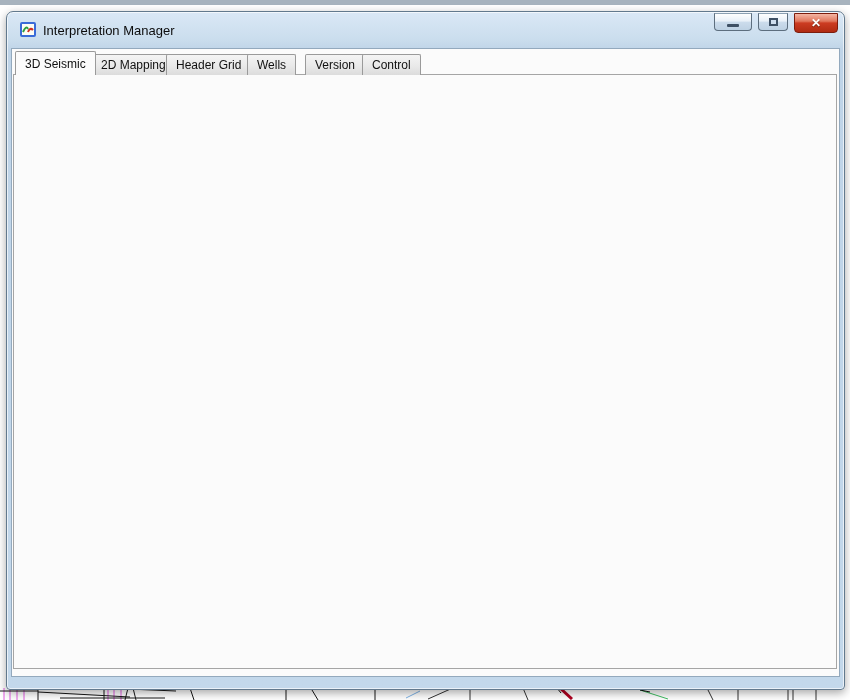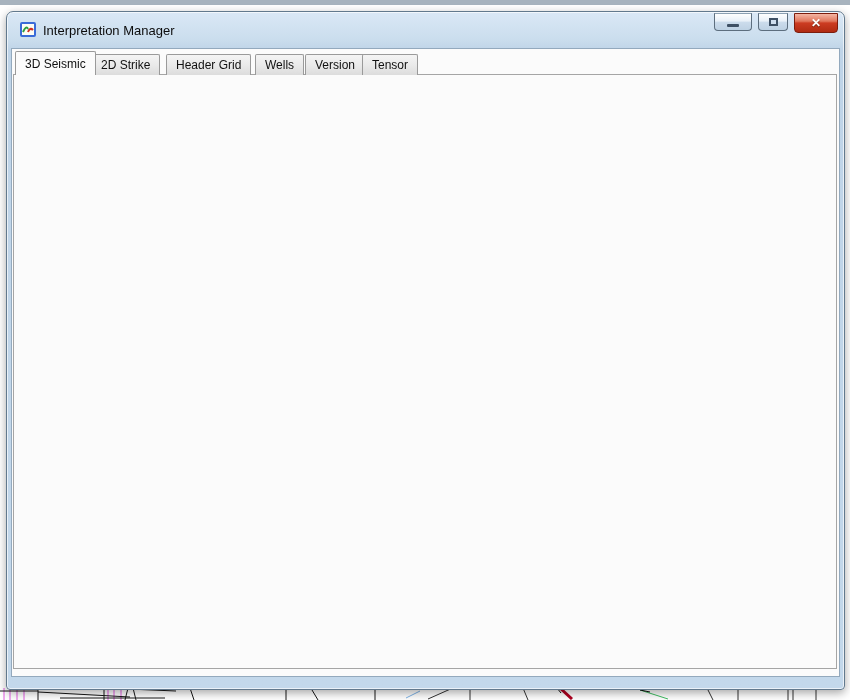--- a/index.html
+++ b/index.html
@@ -154,25 +154,25 @@
         <div class="winbtn" id="btn-close">
           <span class="close-glyph">✕</span>
         </div>
       </div>
     </div>
 
     <div id="client">
 
       <div id="tabbar">
         <div class="tab active" style="left:0">3D Seismic</div>
-        <div class="tab" style="left:76px">2D Strike</div>
+        <div class="tab" style="left:76px">2D Mapping</div>
         <div class="tab" style="left:151px">Header Grid</div>
-        <div class="tab" style="left:240px">Wells</div>
+        <div class="tab" style="left:232px">Wells</div>
         <div class="tab" style="left:290px">Version</div>
-        <div class="tab" style="left:347px">Tensor</div>
+        <div class="tab" style="left:347px">Control</div>
       </div>
       <div id="tab-page"></div>
 
       <div id="slist" class="abs">
         <div class="shead">
           <span class="h1">3D Survey Name</span>
           <span class="h2">Domain</span>
         </div>
         <div class="srow selected">
           <span class="c1">F3_Original</span>

